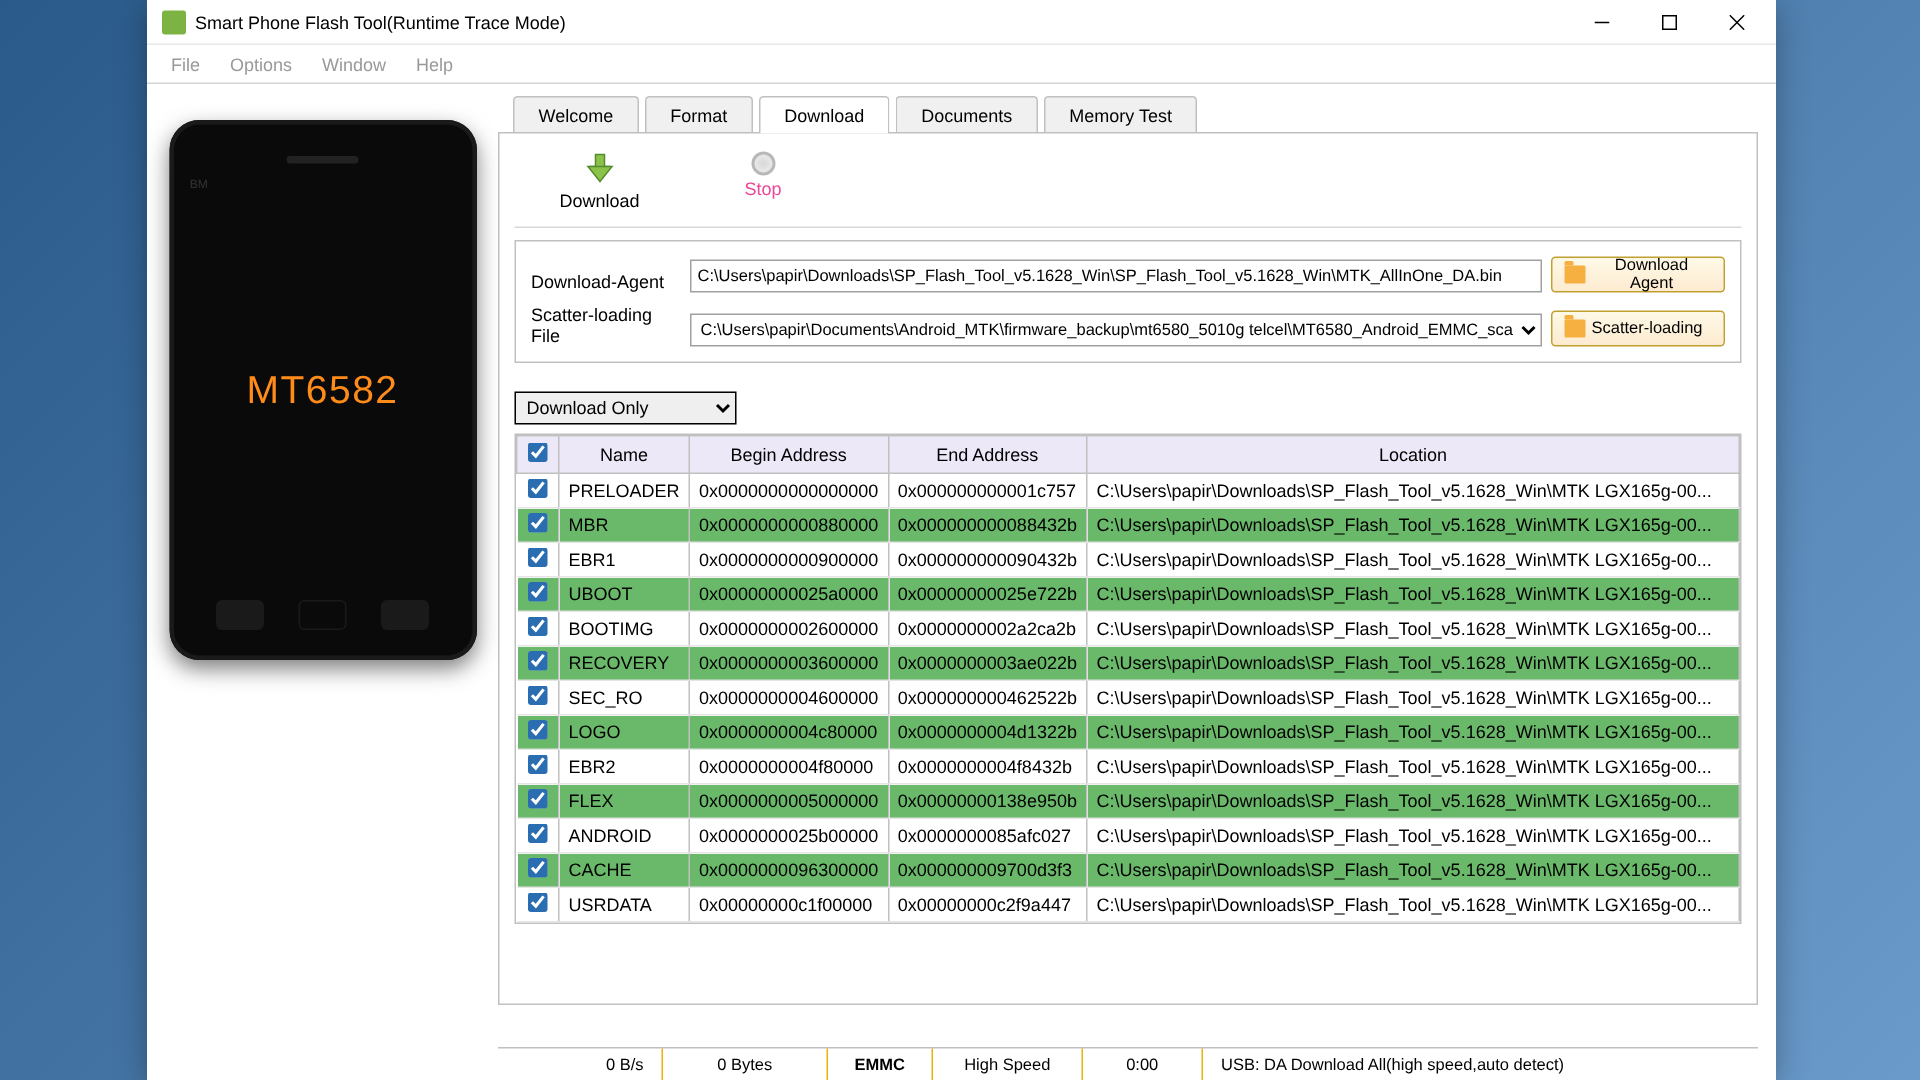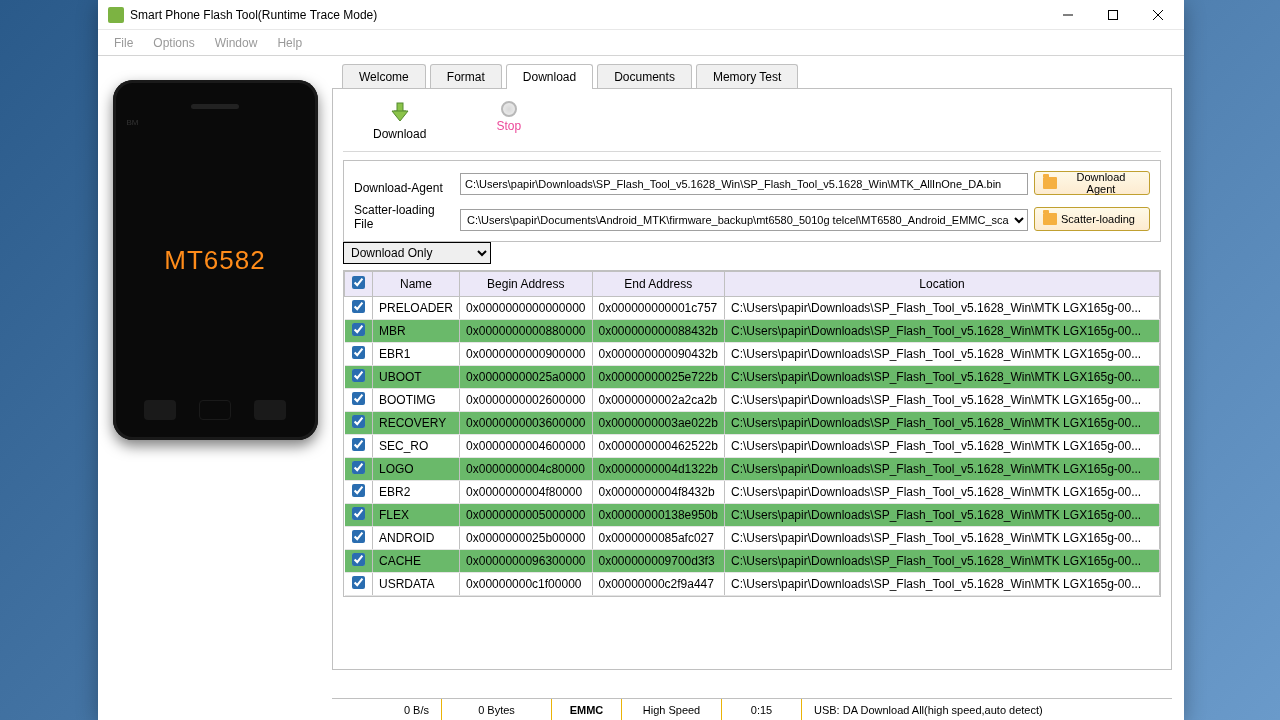--- a/index.html
+++ b/index.html
@@ -33,21 +33,21 @@
 .stop-circ { width: 16px; height: 16px; border: 2px solid #b8b8b8; border-radius: 50%; background: radial-gradient(circle, #d8d8d8, #f0f0f0); }
 .file-section { border: 1px solid #c0c0c0; padding: 10px; margin-top: 8px; }
 .file-row { display: flex; align-items: flex-end; margin-bottom: 8px; gap: 6px; }
 .file-row:last-child { margin-bottom: 0; }
 .file-label { font-size: 12px; width: 100px; }
 .file-input { flex: 1; height: 22px; border: 1px solid #a0a0a0; font-size: 11px; padding: 2px 4px; background: #fff; }
 .file-select { flex: 1; height: 22px; border: 1px solid #a0a0a0; font-size: 11px; padding: 1px 2px; background: #fff; }
 .file-btn { height: 24px; padding: 0 8px; border: 1px solid #c0a030; background: linear-gradient(#fef9e7, #fdebd0); font-size: 11px; cursor: pointer; display: flex; align-items: center; gap: 4px; border-radius: 3px; width: 116px; }
 .folder-icon { width: 14px; height: 12px; background: #f5b041; border-radius: 1px; position: relative; }
 .folder-icon::before { content: ''; position: absolute; top: -3px; left: 0; width: 6px; height: 3px; background: #f5b041; border-radius: 1px 1px 0 0; }
-.mode-select { width: 148px; height: 22px; border: 1px solid #000; font-size: 12px; margin-top: 0; padding: 1px 3px; }
+.mode-select { width: 148px; height: 22px; border: 1px solid #000; font-size: 12px; margin-top: 19px; padding: 1px 3px; }
 .table-wrap { margin-top: 6px; border: 1px solid #c0c0c0; overflow: hidden; }
 .table { width: 100%; border-collapse: collapse; font-size: 12px; }
 .table th { background: #ece8f8; border: 1px solid #c0c0c0; padding: 4px 6px; font-weight: normal; text-align: center; }
 .table th.chk { width: 28px; }
 .table td { border-right: 1px solid #c0c0c0; border-bottom: 1px solid #e4e4e4; padding: 3px 6px; white-space: nowrap; overflow: hidden; text-overflow: ellipsis; }
 .table td.chk { text-align: center; width: 28px; }
 .table tr.hl td { background: #6ab96a; }
 .col-name { width: 80px; }
 .col-begin { width: 125px; }
 .col-end { width: 120px; }
@@ -264,18 +264,18 @@
           </table>
         </div>
       </div>
 
       <div style="height:28px"></div>
       <div class="statusbar">
         <div class="status-cell status-first">0 B/s</div>
         <div class="status-cell" style="width:110px;justify-content:center;">0 Bytes</div>
         <div class="status-cell" style="width:70px;justify-content:center;font-weight:bold;">EMMC</div>
         <div class="status-cell" style="width:100px;justify-content:center;">High Speed</div>
-        <div class="status-cell" style="width:80px;justify-content:center;">0:15</div>
+        <div class="status-cell" style="width:80px;justify-content:center;">0:00</div>
         <div class="status-cell wide">USB: DA Download All(high speed,auto detect)</div>
       </div>
     </div>
   </div>
 </div>
 
 </body></html>

